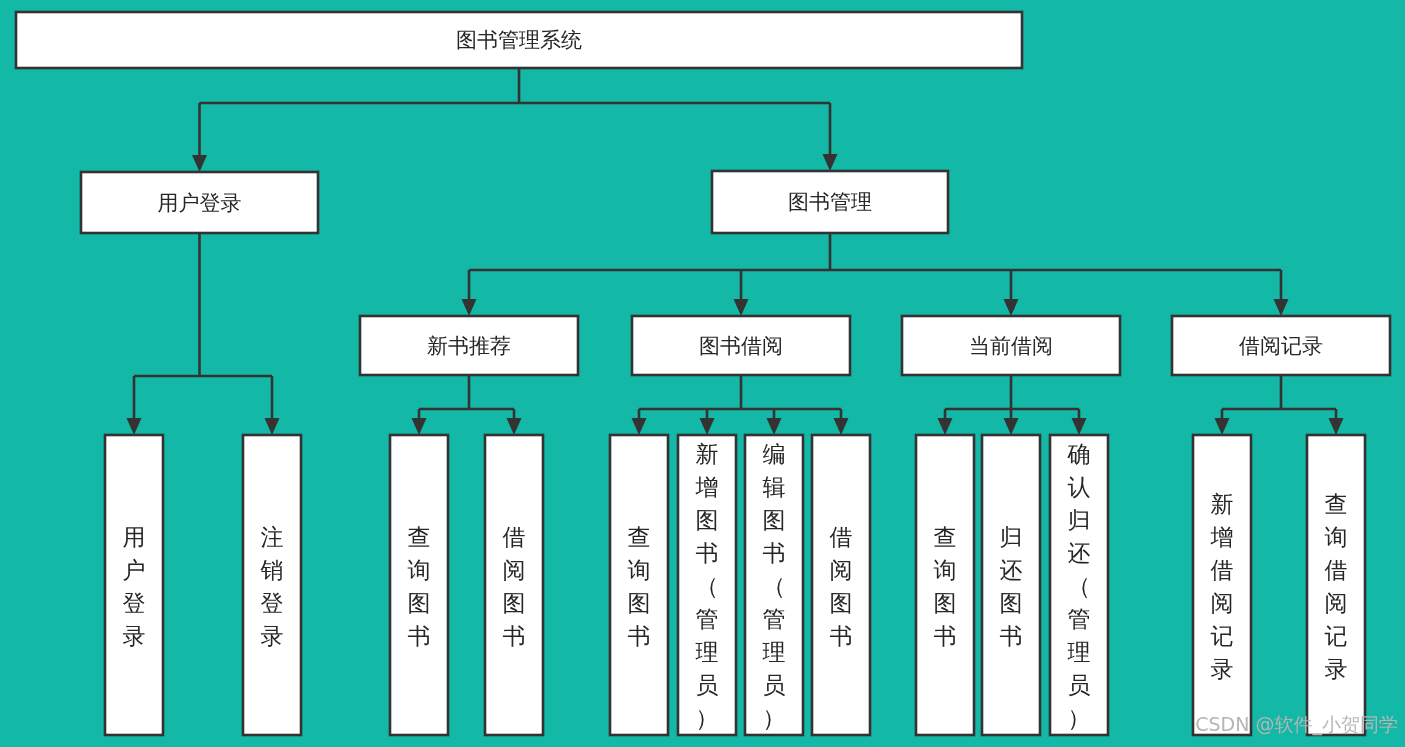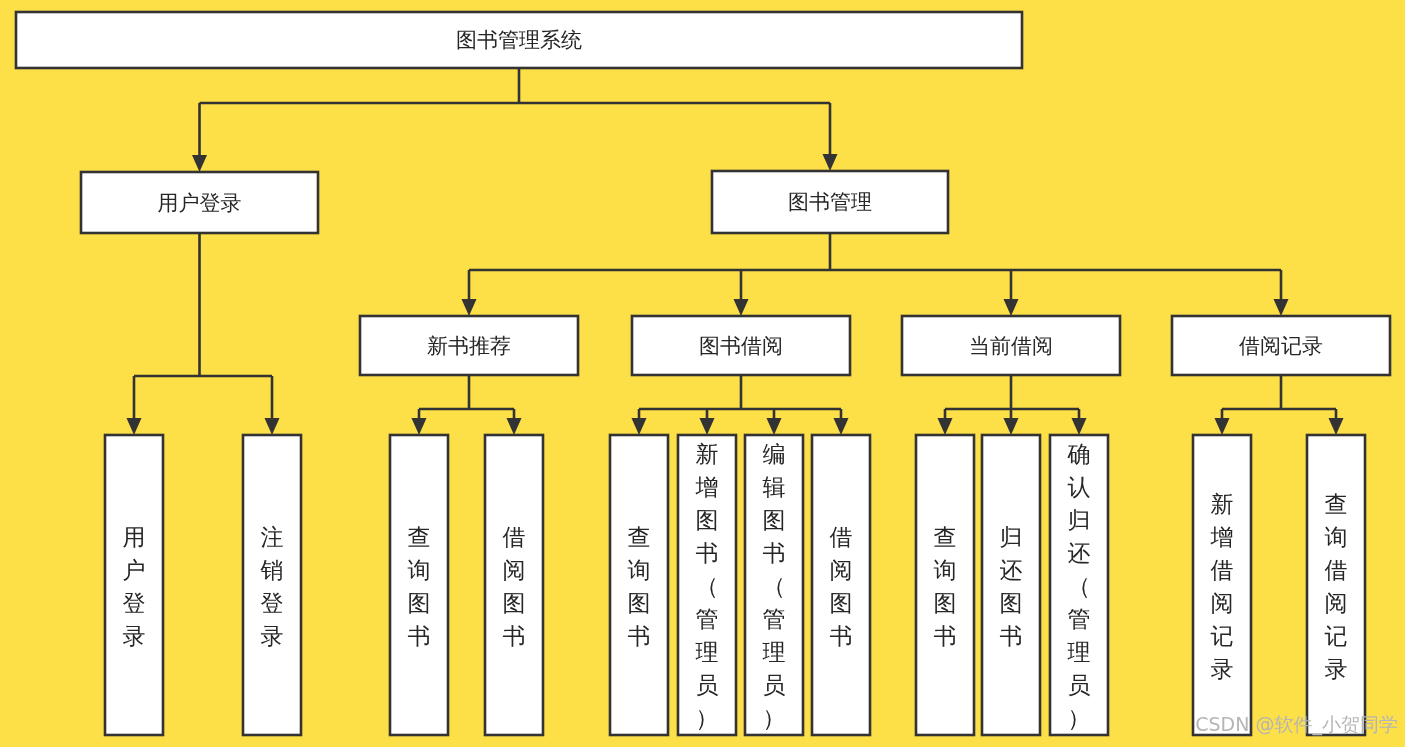--- a/index.html
+++ b/index.html
@@ -8,21 +8,21 @@
     padding: 0;
     background: #ffffff;
   }
   body {
     font-family: "DejaVu Sans", "Liberation Sans", sans-serif;
   }
   #diagram-root {
     position: relative;
     width: 1405px;
     height: 747px;
-    background: #fde047;
+    background: #14b8a6;
     overflow: hidden;
   }
   svg#flow-svg {
     position: absolute;
     left: 0;
     top: 0;
     width: 1405px;
     height: 747px;
     display: block;
   }

